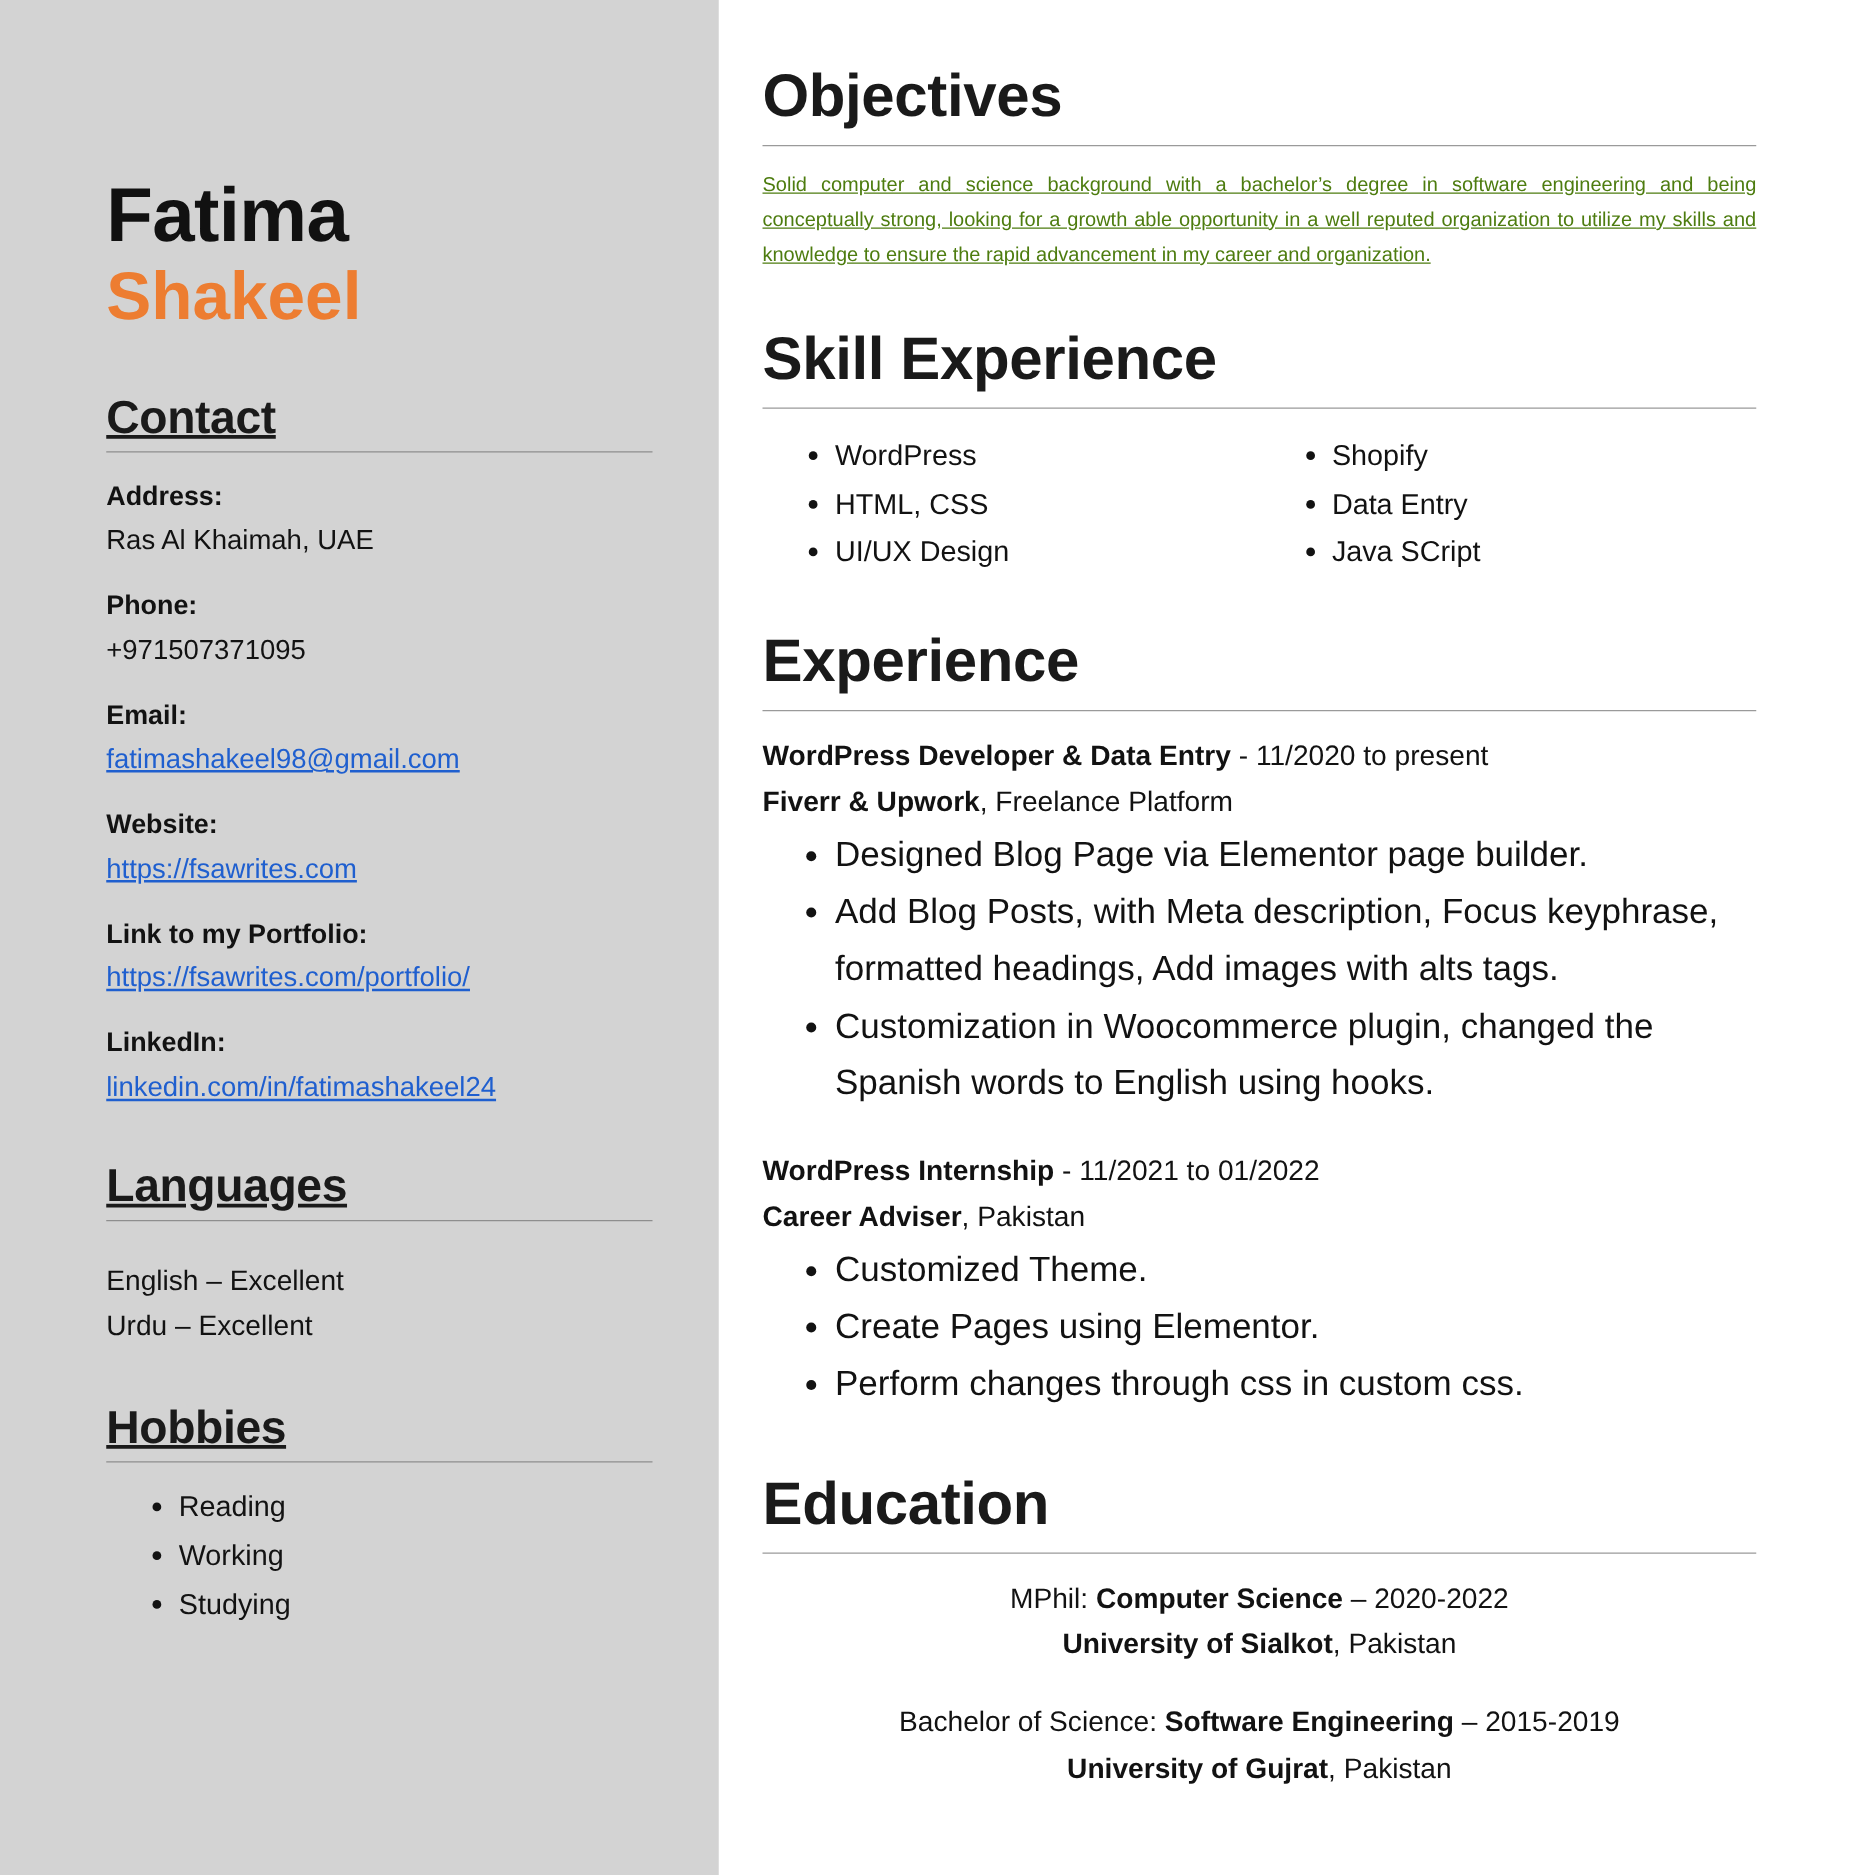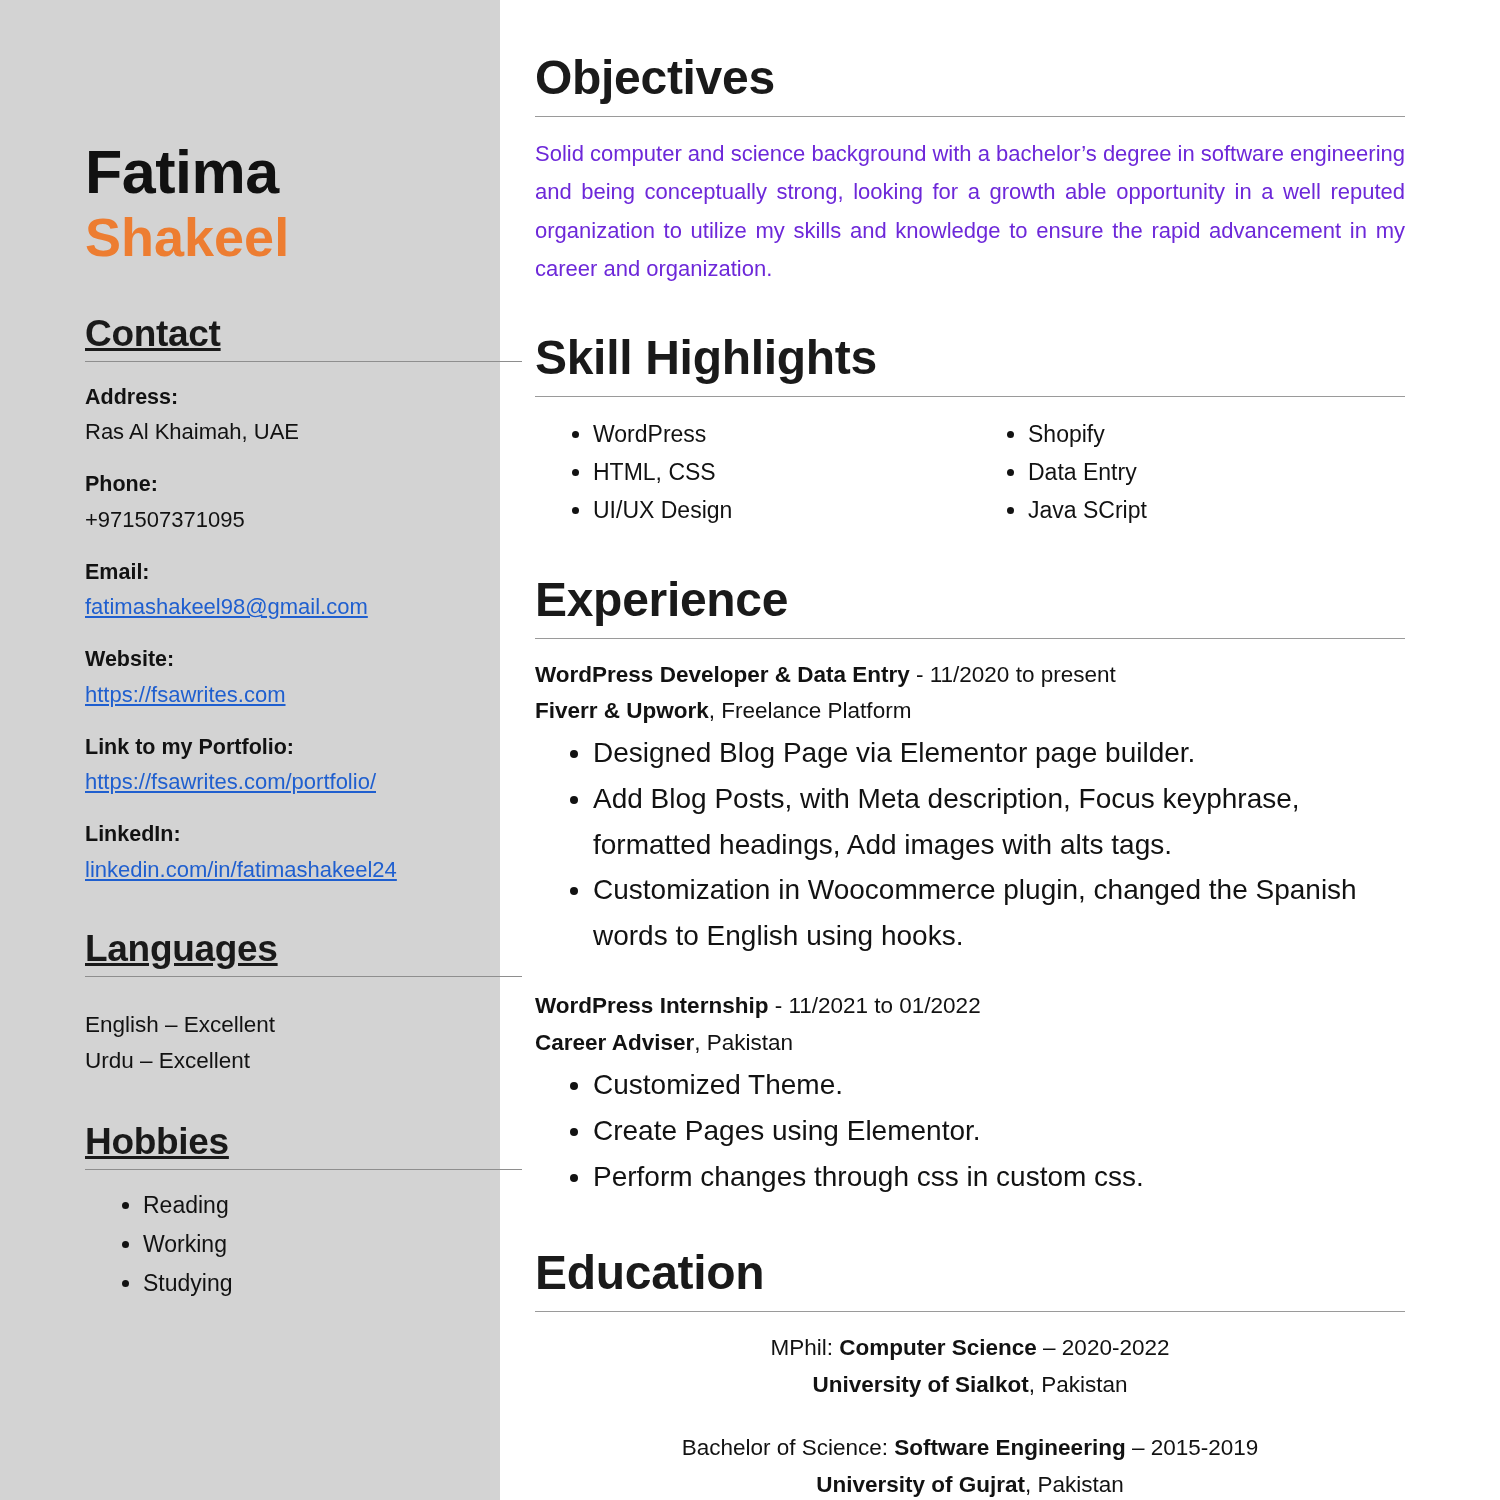--- a/index.html
+++ b/index.html
@@ -16,21 +16,21 @@
   }
   .page {
     display: flex;
     width: 1500px;
     height: 1500px;
     box-sizing: border-box;
   }
 
   
   .sidebar {
-    width: 500px;
+    width: 575px;
     background: #d3d3d3;
     box-sizing: border-box;
     padding: 0 55px 0 85px;
     position: relative;
   }
   .name-block {
     padding-top: 140px;
   }
   .first-name {
     font-size: 61px;
@@ -114,24 +114,25 @@
     font-weight: bold;
     color: #1a1a1a;
     letter-spacing: -0.3px;
     line-height: 1.25;
   }
   .main-rule {
     border-bottom: 1px solid #9a9a9a;
     margin: 8px 0 18px 0;
   }
   .objective-text {
-    font-size: 22px;
+    font-size: 16px;
     line-height: 1.74;
     text-align: justify;
-    color: #6d28d9;
+    color: #4d7c0f;
+    text-decoration: underline;
   }
 
   .section-gap { height: 40px; }
 
   .skills-grid {
     display: flex;
     gap: 0px;
     margin-top: 4px;
   }
   .skills-col {
@@ -238,21 +239,21 @@
   </aside>
 
   <main class="main">
 
     <div class="main-heading">Objectives</div>
     <div class="main-rule"></div>
     <div class="objective-text">Solid computer and science background with a bachelor’s degree in software engineering and being conceptually strong, looking for a growth able opportunity in a well reputed organization to utilize my skills and knowledge to ensure the rapid advancement in my career and organization.</div>
 
     <div class="section-gap"></div>
 
-    <div class="main-heading">Skill Highlights</div>
+    <div class="main-heading">Skill Experience</div>
     <div class="main-rule"></div>
     <div class="skills-grid">
       <div class="skills-col">
         <ul>
           <li>WordPress</li>
           <li>HTML, CSS</li>
           <li>UI/UX Design</li>
         </ul>
       </div>
       <div class="skills-col">

